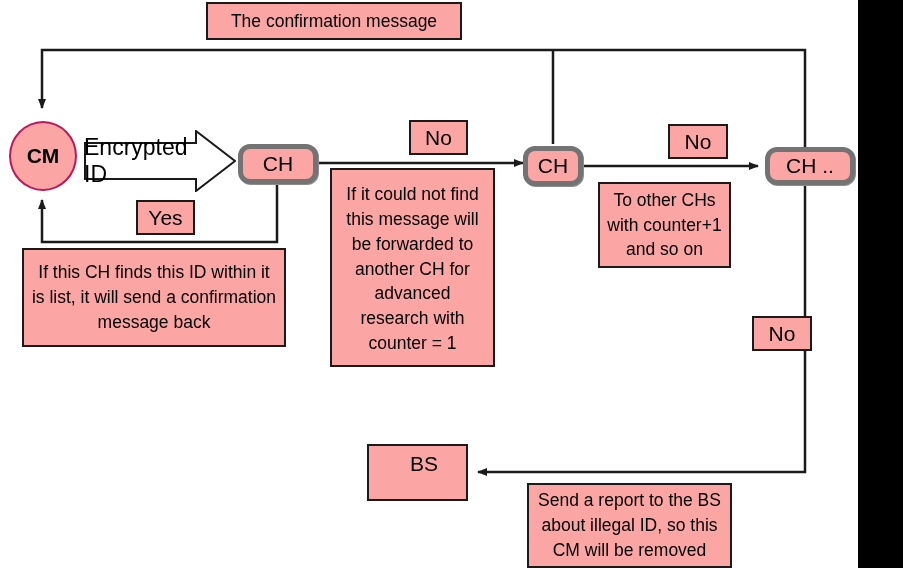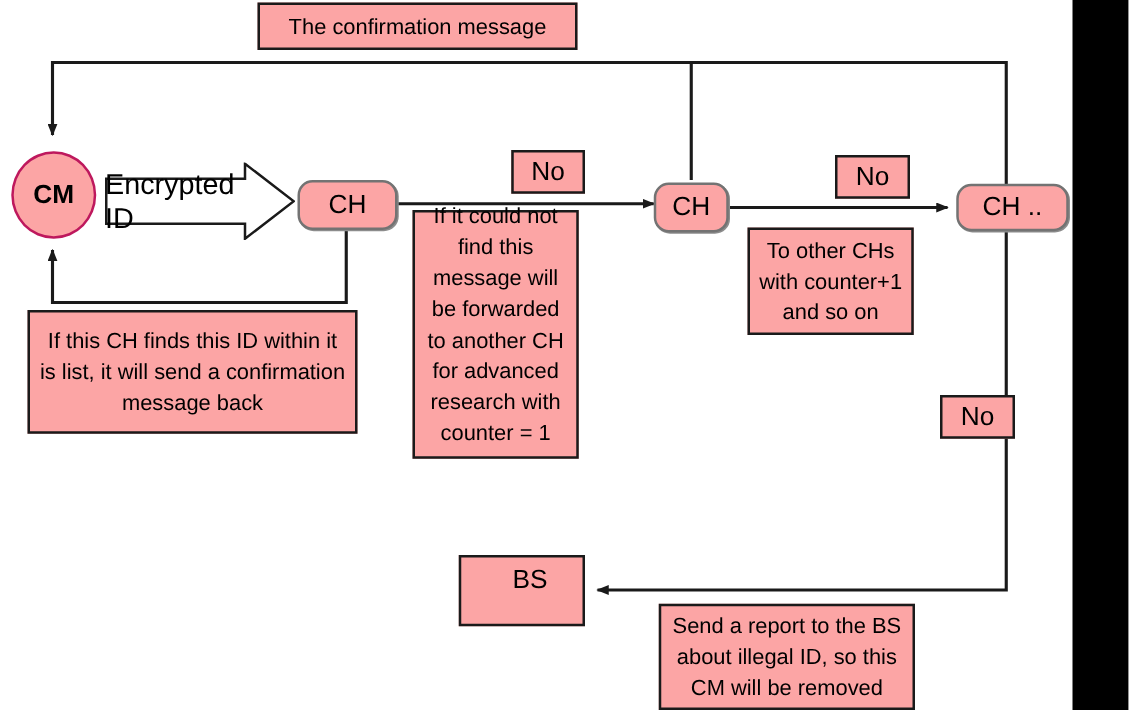--- a/index.html
+++ b/index.html
@@ -41,21 +41,21 @@
     justify-content: center;
     text-align: center;
     color: #000000;
   }
   
   .rect {
     border: 2px solid #1a1a1a;
   }
   
   .rounded {
-    border: 2px solid #737373;
+    border: 5px solid #737373;
     border-radius: 12px;
     box-shadow: 1px 1px 0 #8c8c8c;
   }
   .circle {
     border: 2px solid #be185d;
     border-radius: 50%;
     font-weight: bold;
   }
   .label-box {
     font-size: 21px;
@@ -137,20 +137,23 @@
   </div>
 
   <div class="node rounded" style="left:765px; top:147px; width:90px; height:38px;">
     <span class="node-text">CH ..</span>
   </div>
 
   <div class="node rect" style="left:367px; top:444px; width:101px; height:57px;padding-left:13px;">
     <span class="node-text" style="position:relative; top:-9px;">BS</span>
   </div>
 
+  <div class="node rect label-box" style="left:114px; top:200px; width:59px; height:35px;">
+    <span>Yes</span>
+  </div>
 
   <div class="node rect label-box" style="left:387px; top:120px; width:59px; height:35px;">
     <span>No</span>
   </div>
 
   <div class="node rect label-box" style="left:646px; top:124px; width:60px; height:35px;">
     <span>No</span>
   </div>
 
   <div class="node rect label-box" style="left:730px; top:316px; width:60px; height:35px;">
@@ -158,21 +161,21 @@
   </div>
 
   <div class="node rect note-box" style="left:206px; top:2px; width:256px; height:38px;">
     <span class="note-text">The confirmation message</span>
   </div>
 
   <div class="node rect note-box" style="left:22px; top:248px; width:264px; height:99px;">
     <span class="note-text">If this CH finds this ID within it is list, it will send a confirmation message back</span>
   </div>
 
-  <div class="node rect note-box" style="left:330px; top:168px; width:133px; height:199px; align-items:flex-end; padding-top:12px;">
+  <div class="node rect note-box" style="left:330px; top:168px; width:165px; height:199px; align-items:flex-start; padding-top:12px;">
     <span class="note-text">If it could not find this message will be forwarded to another CH for advanced research with counter = 1</span>
   </div>
 
   <div class="node rect note-box" style="left:598px; top:182px; width:133px; height:86px;">
     <span class="note-text">To other CHs with counter+1 and so on</span>
   </div>
 
   <div class="node rect note-box" style="left:527px; top:483px; width:205px; height:85px;">
     <span class="note-text">Send a report to the BS about illegal ID, so this CM will be removed</span>
   </div>

